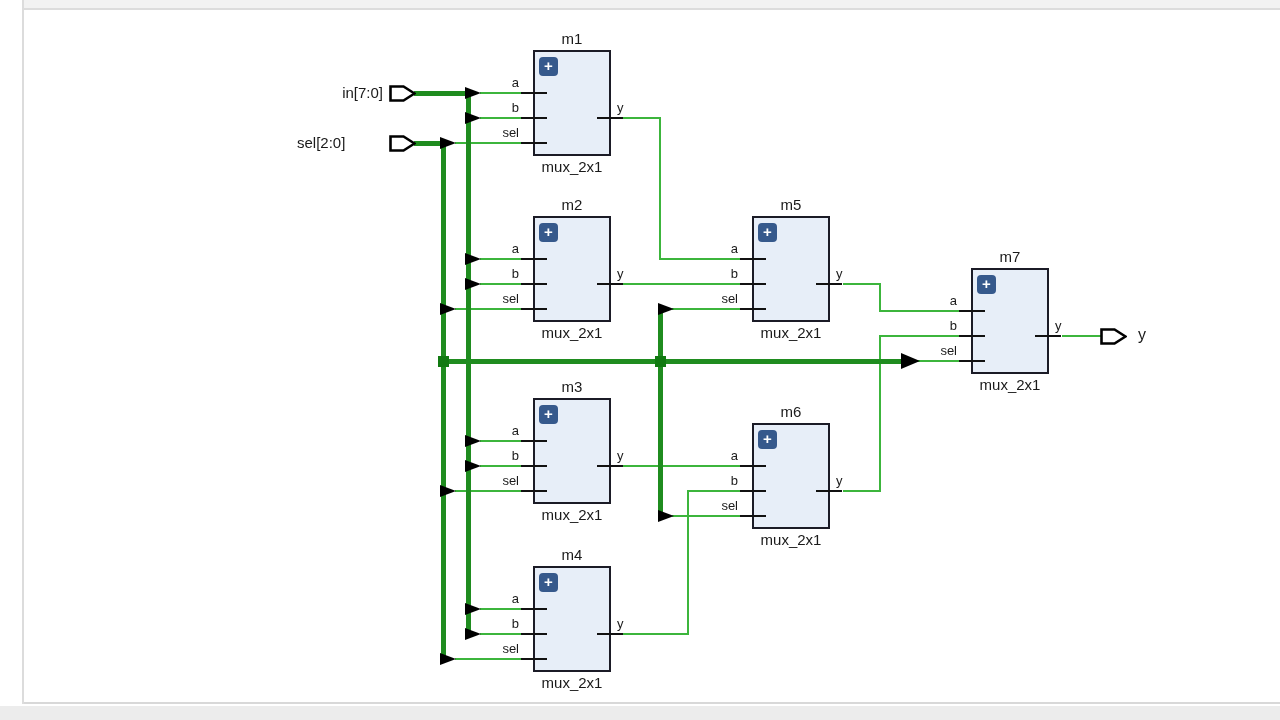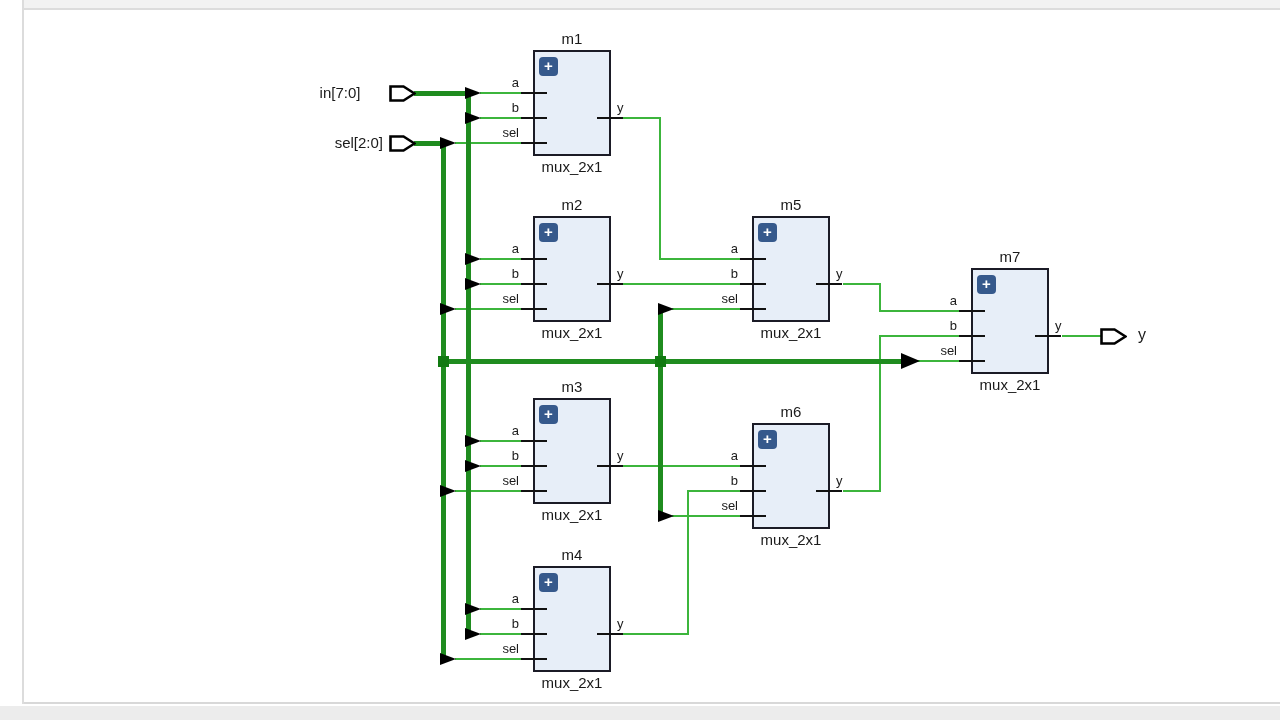--- a/index.html
+++ b/index.html
@@ -189,23 +189,23 @@
         <div class="stub" style="left: -14px; top: 65px;"></div>
         <div class="pin-label" style="left: -64px; width: 48px; top: 48px; text-align: right;">b</div>
         <div class="stub" style="left: -14px; top: 90px;"></div>
         <div class="pin-label" style="left: -64px; width: 48px; top: 73px; text-align: right;">sel</div>
         <div class="stub" style="right: -14px; top: 65px;"></div>
         <div class="pin-label" style="left: 82px; top: 48px;">y</div>
       </div>
       <div class="port" style="left: 389px; top: 85px;"><svg width="27" height="17" viewBox="0 0 27 17">
           <path d="M1.5,1.5 h13 l11,7 l-11,7 h-13 z" fill="#ffffff" stroke="#000000" stroke-width="2.6"></path>
         </svg></div>
-      <div class="port-label" style="left: 297px; top: 84px; width: 86px; text-align: center;">in[7:0]</div>
+      <div class="port-label" style="left: 297px; top: 84px; width: 86px; text-align: right;">in[7:0]</div>
       <div class="port" style="left: 389px; top: 135px;"><svg width="27" height="17" viewBox="0 0 27 17">
           <path d="M1.5,1.5 h13 l11,7 l-11,7 h-13 z" fill="#ffffff" stroke="#000000" stroke-width="2.6"></path>
         </svg></div>
-      <div class="port-label" style="left: 297px; top: 134px; width: 86px; text-align: right;">sel[2:0]</div>
+      <div class="port-label" style="left: 297px; top: 134px; width: 86px; text-align: left;">sel[2:0]</div>
       <div class="port" style="left: 1100px; top: 328px;"><svg width="27" height="17" viewBox="0 0 27 17">
           <path d="M1.5,1.5 h13 l11,7 l-11,7 h-13 z" fill="#ffffff" stroke="#000000" stroke-width="2.6"></path>
         </svg></div>
       <div class="out-label" style="left: 1138px; top: 326px;">y</div>
     </div>
 </div>
 
 </body></html>

